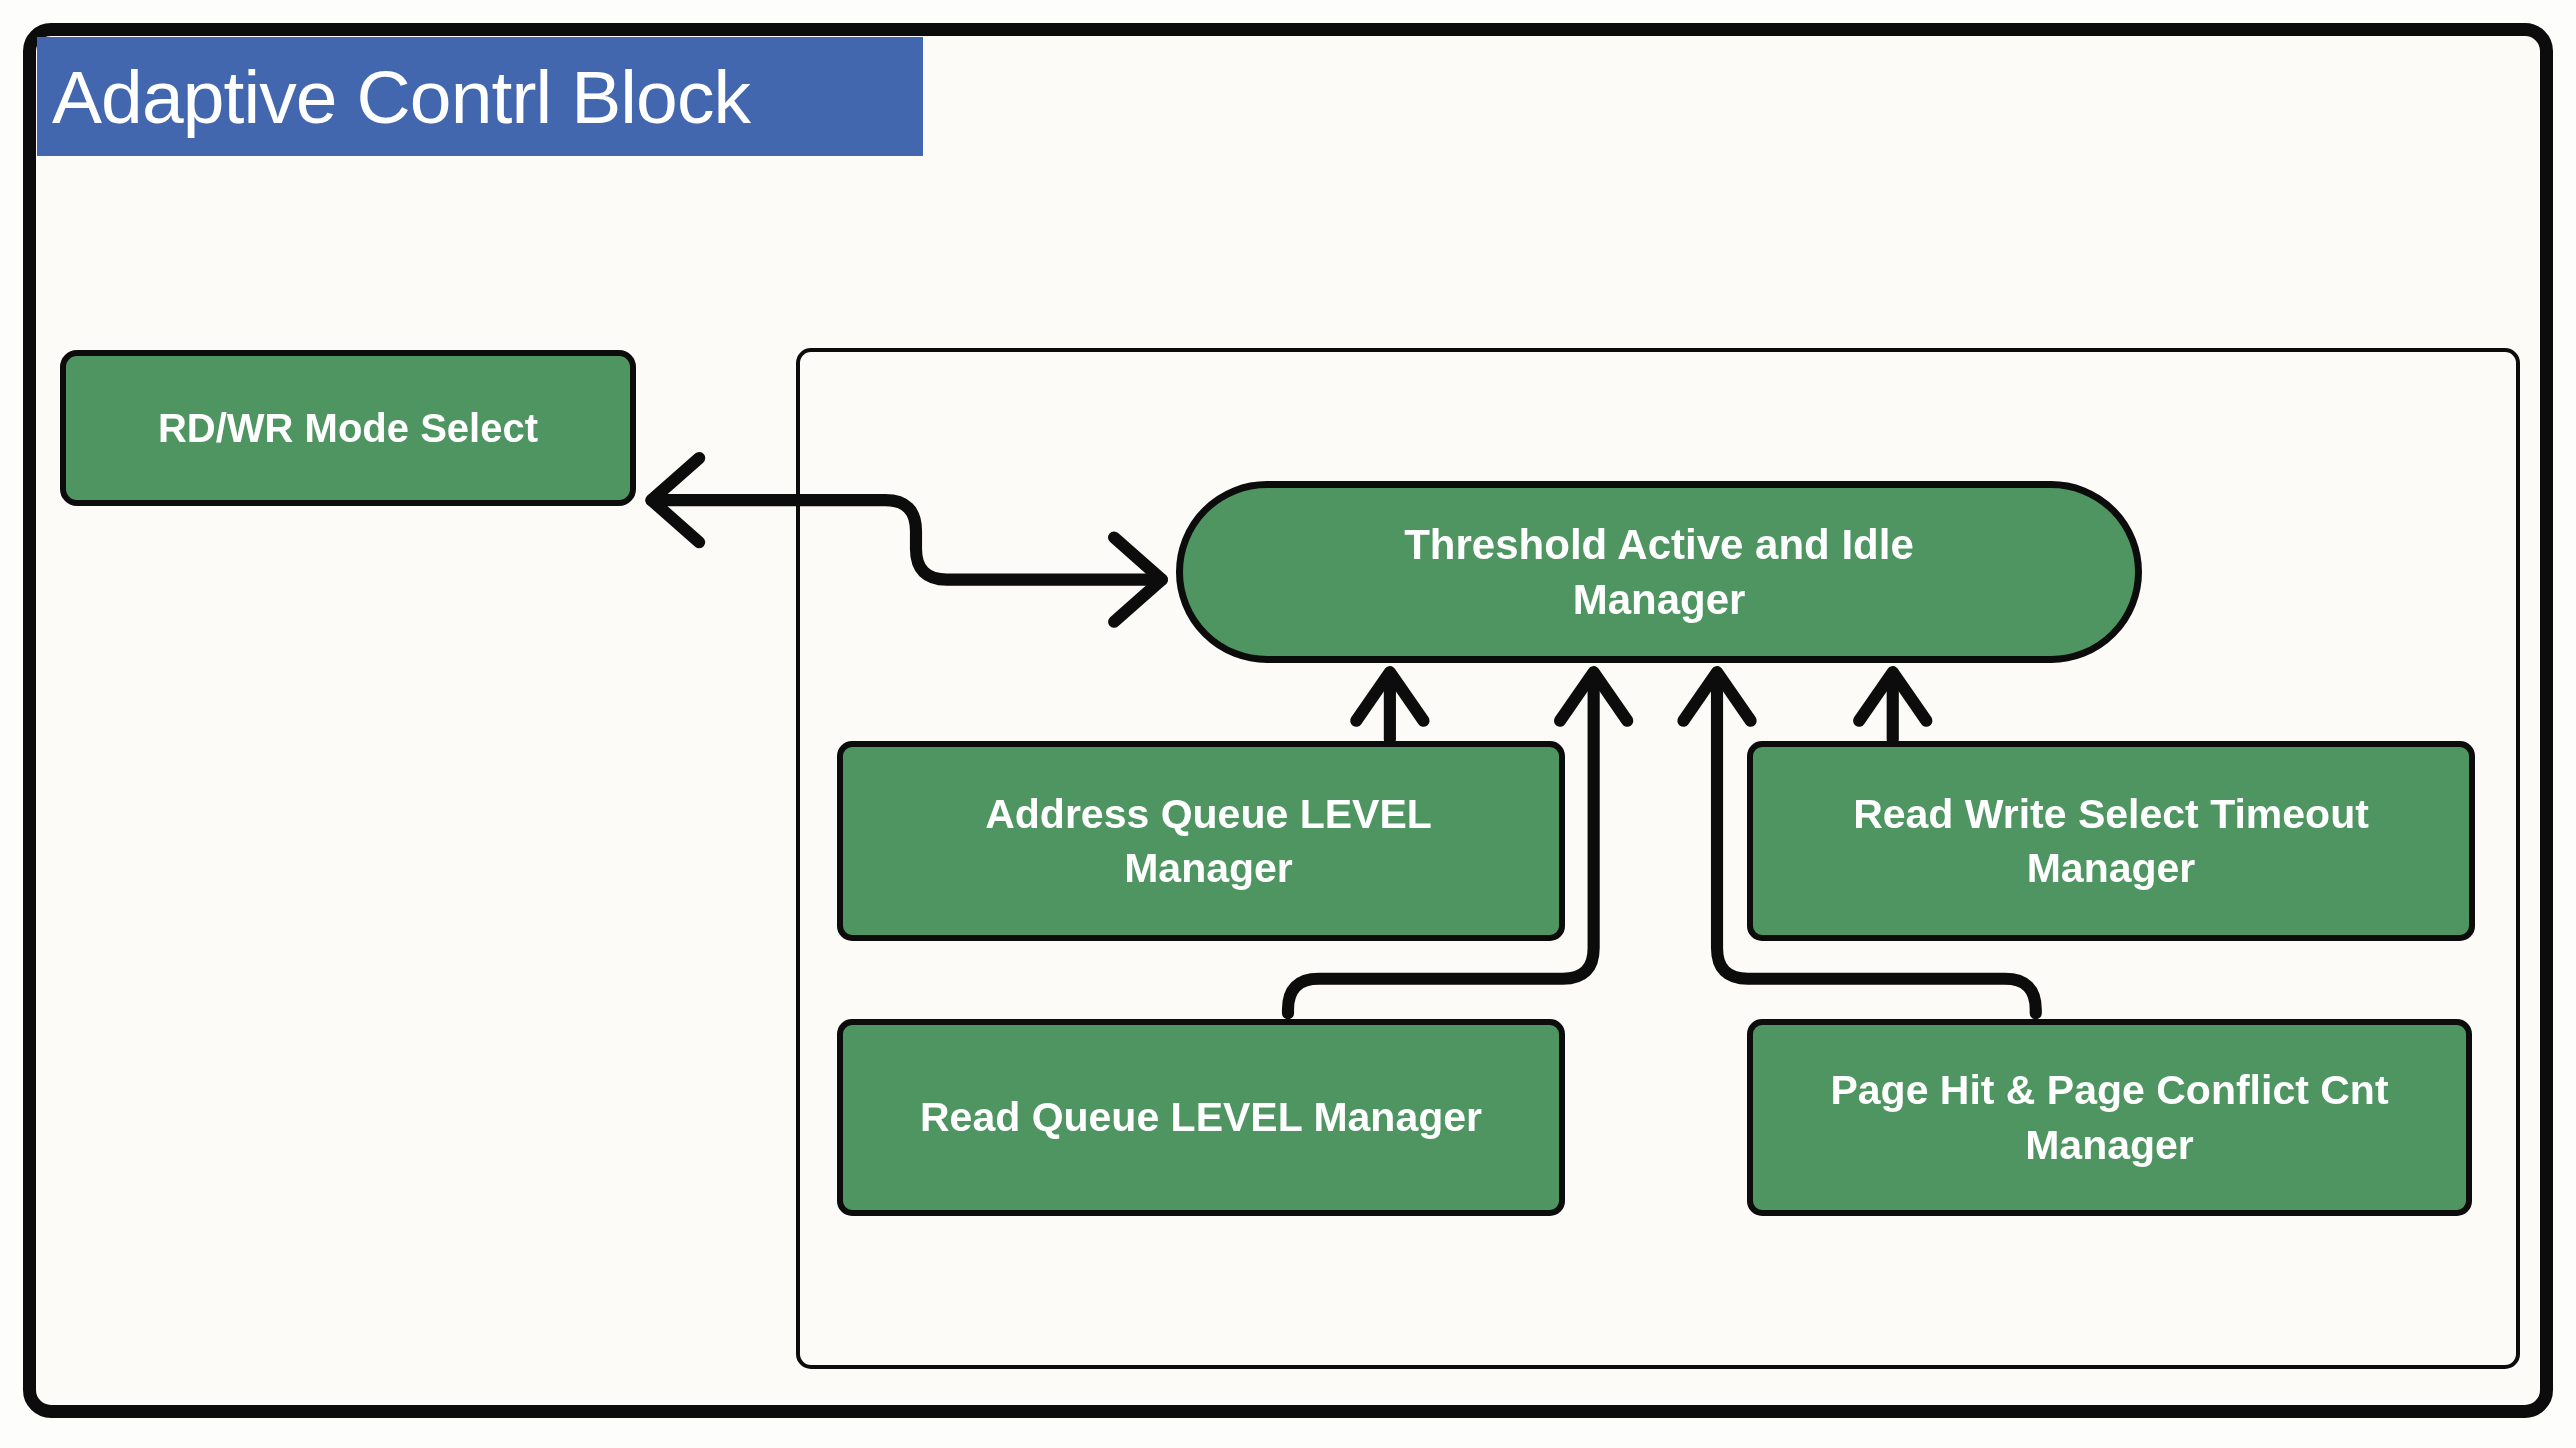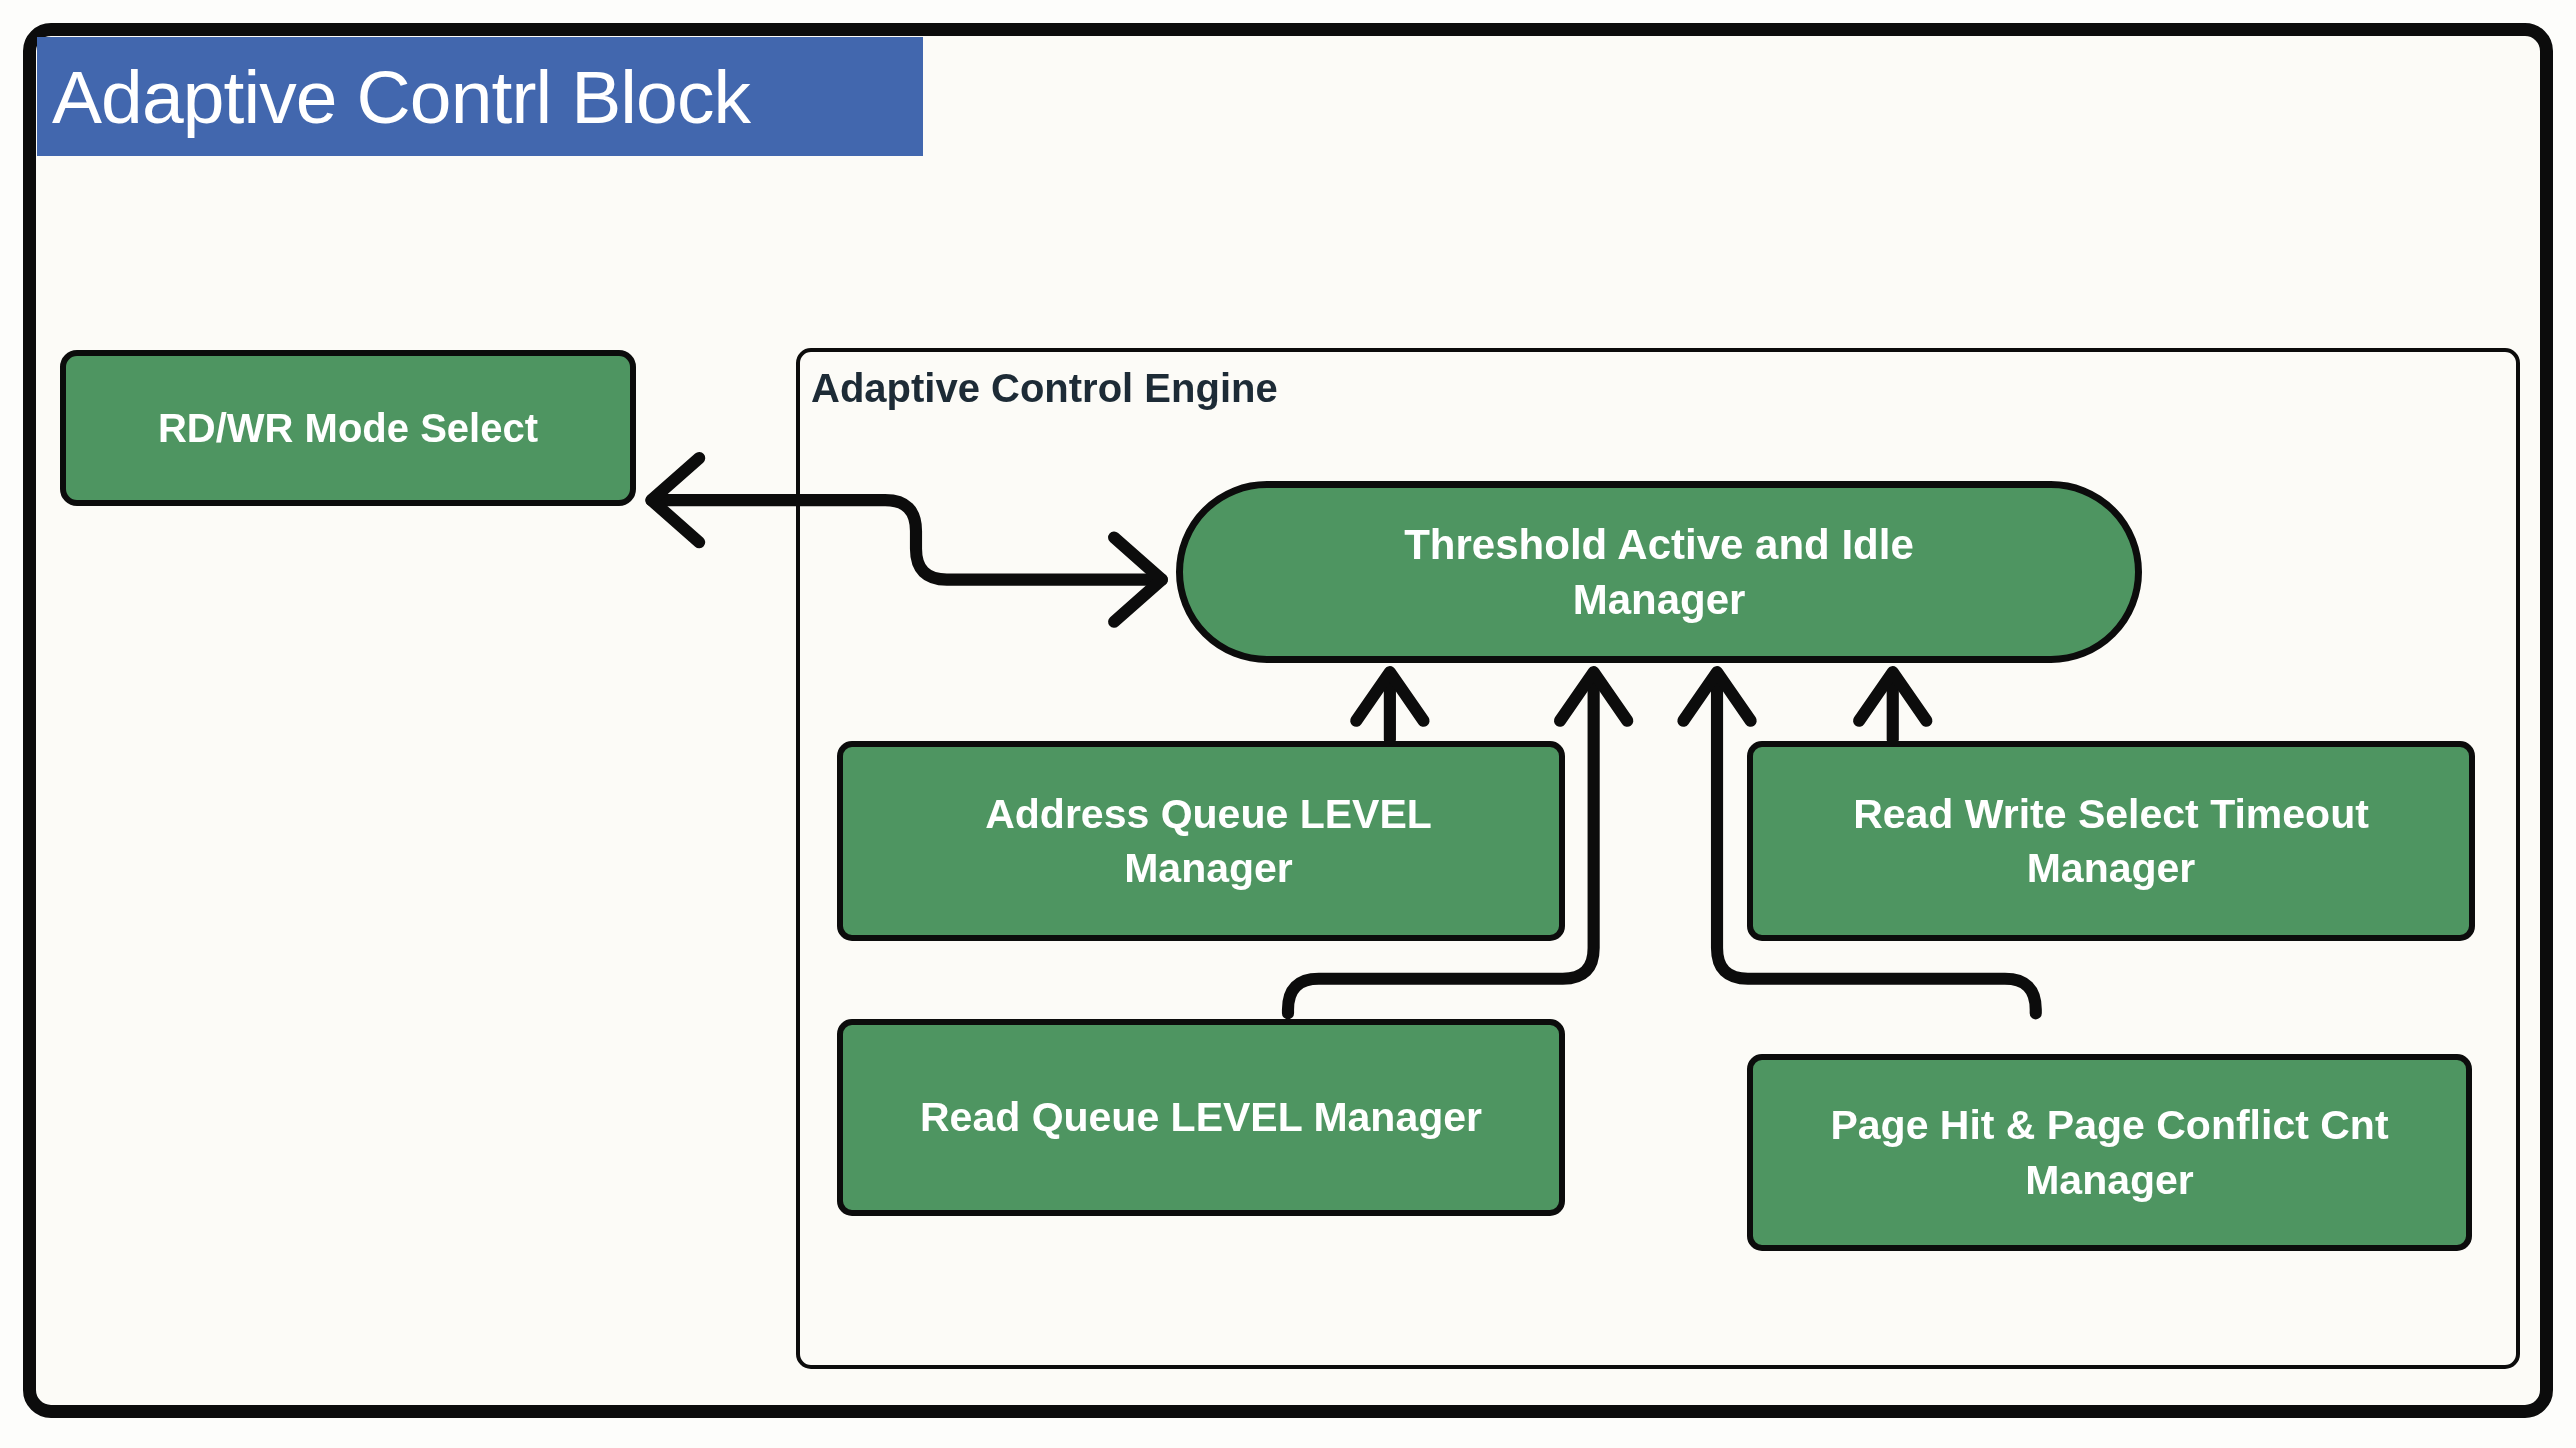--- a/index.html
+++ b/index.html
@@ -68,21 +68,21 @@
     align-items: center;
     justify-content: center;
     text-align: center;
     white-space: pre-line;
   }
   .rdwr-box   { left: 60px;   top: 350px;  width: 576px; height: 156px; border-radius: 17px; font-size: 40px; justify-content: center; }
   .pill-box   { left: 1176px; top: 481px;  width: 966px; height: 182px; border-radius: 92px; border-width: 7.5px; font-size: 42px; }
   .addr-box   { left: 837px;  top: 741px;  width: 728px; height: 200px; padding-left: 15px; }
   .rwst-box   { left: 1747px; top: 741px;  width: 728px; height: 200px; }
   .bank-box   { left: 837px;  top: 1019px; width: 728px; height: 197px; }
-  .page-box   { left: 1747px; top: 1019px; width: 725px; height: 197px; margin-top: 35px; }
+  .page-box   { left: 1747px; top: 1019px; width: 725px; height: 197px; }
   .gbox .lbl { display: inline-block; max-width: 617px; }
   .connector-layer {
     position: absolute;
     left: 0; top: 0;
     width: 2576px; height: 1449px;
     pointer-events: none;
   }
   .conn {
     fill: none;
     stroke: #0c0c0c;
@@ -96,21 +96,20 @@
 
 <div class="canvas">
 
   <div class="outer-frame"></div>
 
   <div class="title-bar">
     <span>Adaptive Contrl Block</span>
   </div>
 
   <div class="engine-box"></div>
-  <div class="engine-label">Adaptive Control Engine</div>
 
   <div class="gbox rdwr-box">
     <span class="lbl">RD/WR Mode Select</span>
   </div>
 
   <div class="gbox pill-box">
     <span class="lbl">Threshold Active and Idle Manager</span>
   </div>
 
   <div class="gbox addr-box">

